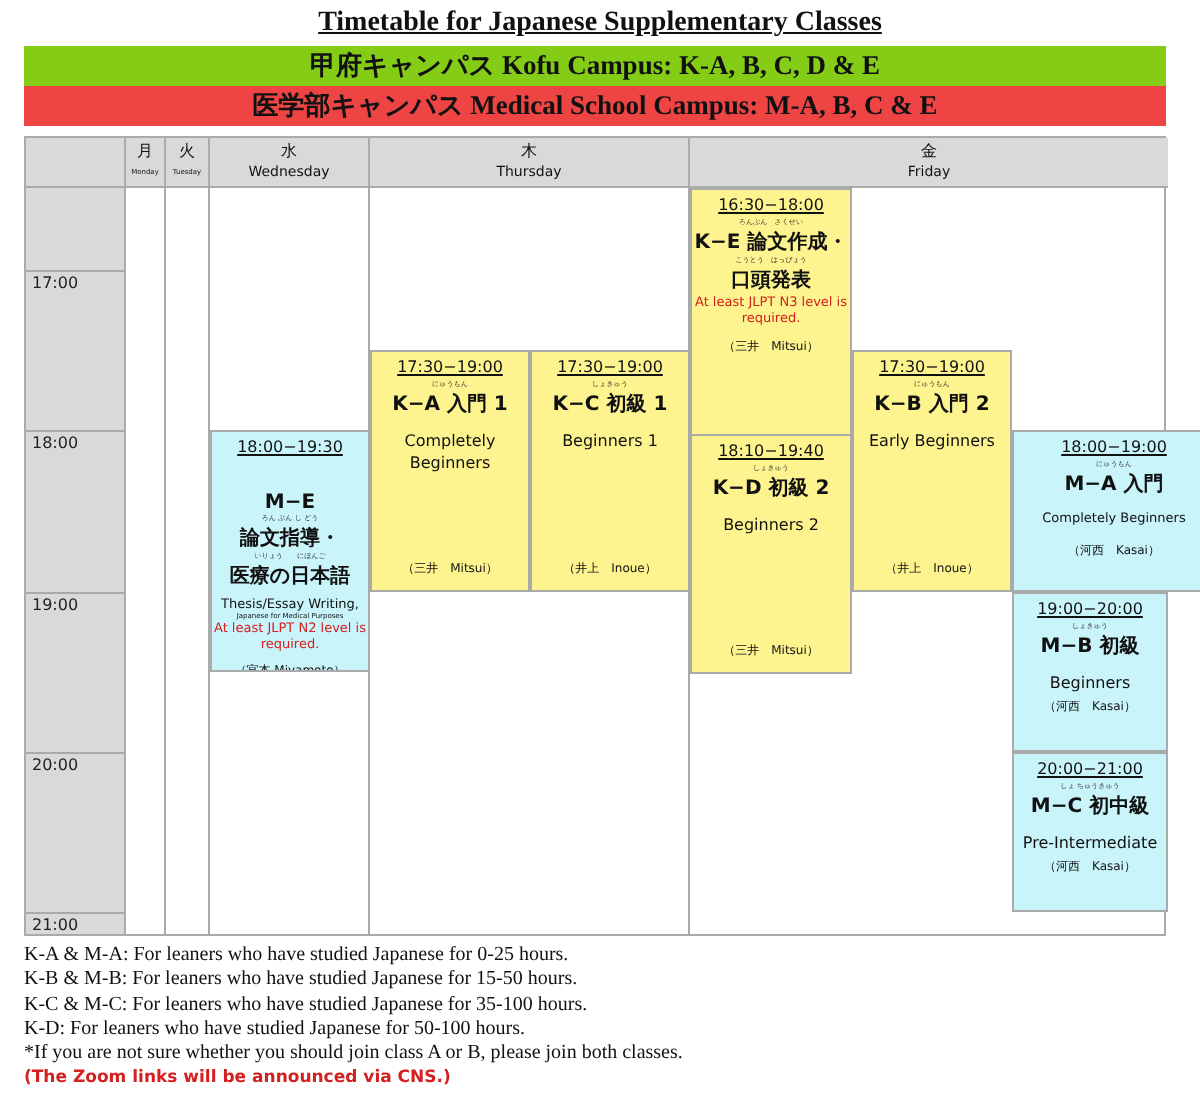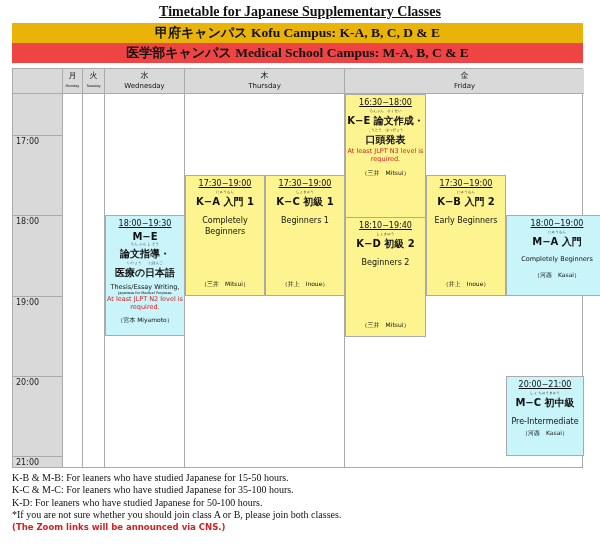--- a/index.html
+++ b/index.html
@@ -2,21 +2,21 @@
 <html><head>
 <meta charset="utf-8">
 <style>
   * { box-sizing: border-box; margin: 0; padding: 0; }
   body { width: 600px; height: 560px; background: #ffffff; position: relative; overflow: hidden;
          font-family: "DejaVu Sans", sans-serif; color: #111; }
   .title { position: absolute; left: 0; top: 4px; width: 600px; text-align: center;
            font-family: "Liberation Serif", serif; font-weight: bold; font-size: 14px; text-decoration: underline; }
   .band { position: absolute; left: 12px; width: 571px; height: 20px; text-align: center;
           font-family: "Liberation Serif", serif; font-weight: bold; font-size: 13.5px; line-height: 20px; }
-  .band.kofu { top: 23px; background: #eab308; }
+  .band.kofu { top: 23px; background: #84cc16; }
   .band.med { top: 43px; background: #ef4444; }
   .band .jp { font-family: "DejaVu Sans", sans-serif; font-size: 13px; }
 
   .grid { position: absolute; left: 12px; top: 68px; width: 571px; height: 400px; border: 1px solid #aaa; background: #fff; }
   .col { position: absolute; top: 0; bottom: 0; border-right: 1px solid #aaa; }
   .timecol { background: #d9d9d9; }
   .hdr { position: absolute; top: 0; height: 25px; background: #d9d9d9; border-right: 1px solid #aaa; border-bottom: 1px solid #aaa;
          text-align: center; font-size: 8px; line-height: 11px; padding-top: 1px; }
   .hdr .jpd { font-size: 8px; display: block; }
   .hdr .en { font-size: 7px; display: block; }
@@ -132,48 +132,56 @@
   <div class="block y" style="left:413px;top:106px;width:80px;height:121px;">
     <span class="time">17:30−19:00</span>
     <span class="ruby">にゅうもん</span>
     <span class="name"><span>K−B</span> <span>入門 2</span></span>
     <span class="desc">Early Beginners</span>
     <span class="teacher">（井上　Inoue）</span>
   </div>
 
   <div class="block b" style="left:92px;top:146px;width:80px;height:121px;">
     <span class="time">18:00−19:30</span>
-    <span class="name" style="margin-top:3px;">M−E</span>
+    <span class="name" style="margin-top:18px;">M−E</span>
     <span class="ruby">ろん ぶん し どう</span>
     <span class="name">論文指導・</span>
     <span class="ruby">いりょう　　にほんご</span>
     <span class="name">医療の日本語</span>
     <span class="desc" style="margin-top:3px;font-size:6.5px;line-height:8px;">Thesis/Essay Writing,</span>
     <span class="tiny">Japanese for Medical Purposes</span>
     <span class="note">At least JLPT N2 level is required.</span>
     <span class="teacher inl" style="margin-top:5px;">（宮本 Miyamoto）</span>
   </div>
 
   <div class="block b" style="left:493px;top:146px;width:102px;height:81px;">
     <span class="time">18:00−19:00</span>
     <span class="ruby">にゅうもん</span>
     <span class="name"><span>M−A</span> <span>入門</span></span>
     <span class="desc" style="font-size:6.5px;margin-top:5px;">Completely Beginners</span>
     <span class="teacher inl" style="margin-top:6px;">（河西　Kasai）</span>
   </div>
 
+  <div class="block b" style="left:493px;top:227px;width:78px;height:80px;">
+    <span class="time">19:00−20:00</span>
+    <span class="ruby">しょきゅう</span>
+    <span class="name"><span>M−B</span> <span>初級</span></span>
+    <span class="desc">Beginners</span>
+    <span class="teacher inl" style="margin-top:2px;">（河西　Kasai）</span>
+  </div>
 
   <div class="block b" style="left:493px;top:307px;width:78px;height:80px;">
     <span class="time">20:00−21:00</span>
     <span class="ruby">しょ ちゅうきゅう</span>
     <span class="name"><span>M−C</span> <span>初中級</span></span>
     <span class="desc">Pre-Intermediate</span>
     <span class="teacher inl" style="margin-top:2px;">（河西　Kasai）</span>
   </div>
 </div>
 
 <div class="notes">
+  <div>K-A &amp; M-A: For leaners who have studied Japanese for 0-25 hours.</div>
   <div>K-B &amp; M-B: For leaners who have studied Japanese for 15-50 hours.</div>
   <div>K-C &amp; M-C: For leaners who have studied Japanese for 35-100 hours.</div>
   <div>K-D: For leaners who have studied Japanese for 50-100 hours.</div>
   <div>*If you are not sure whether you should join class A or B, please join both classes.</div>
   <div class="red">(The Zoom links will be announced via CNS.)</div>
 </div>
 
 </body></html>

